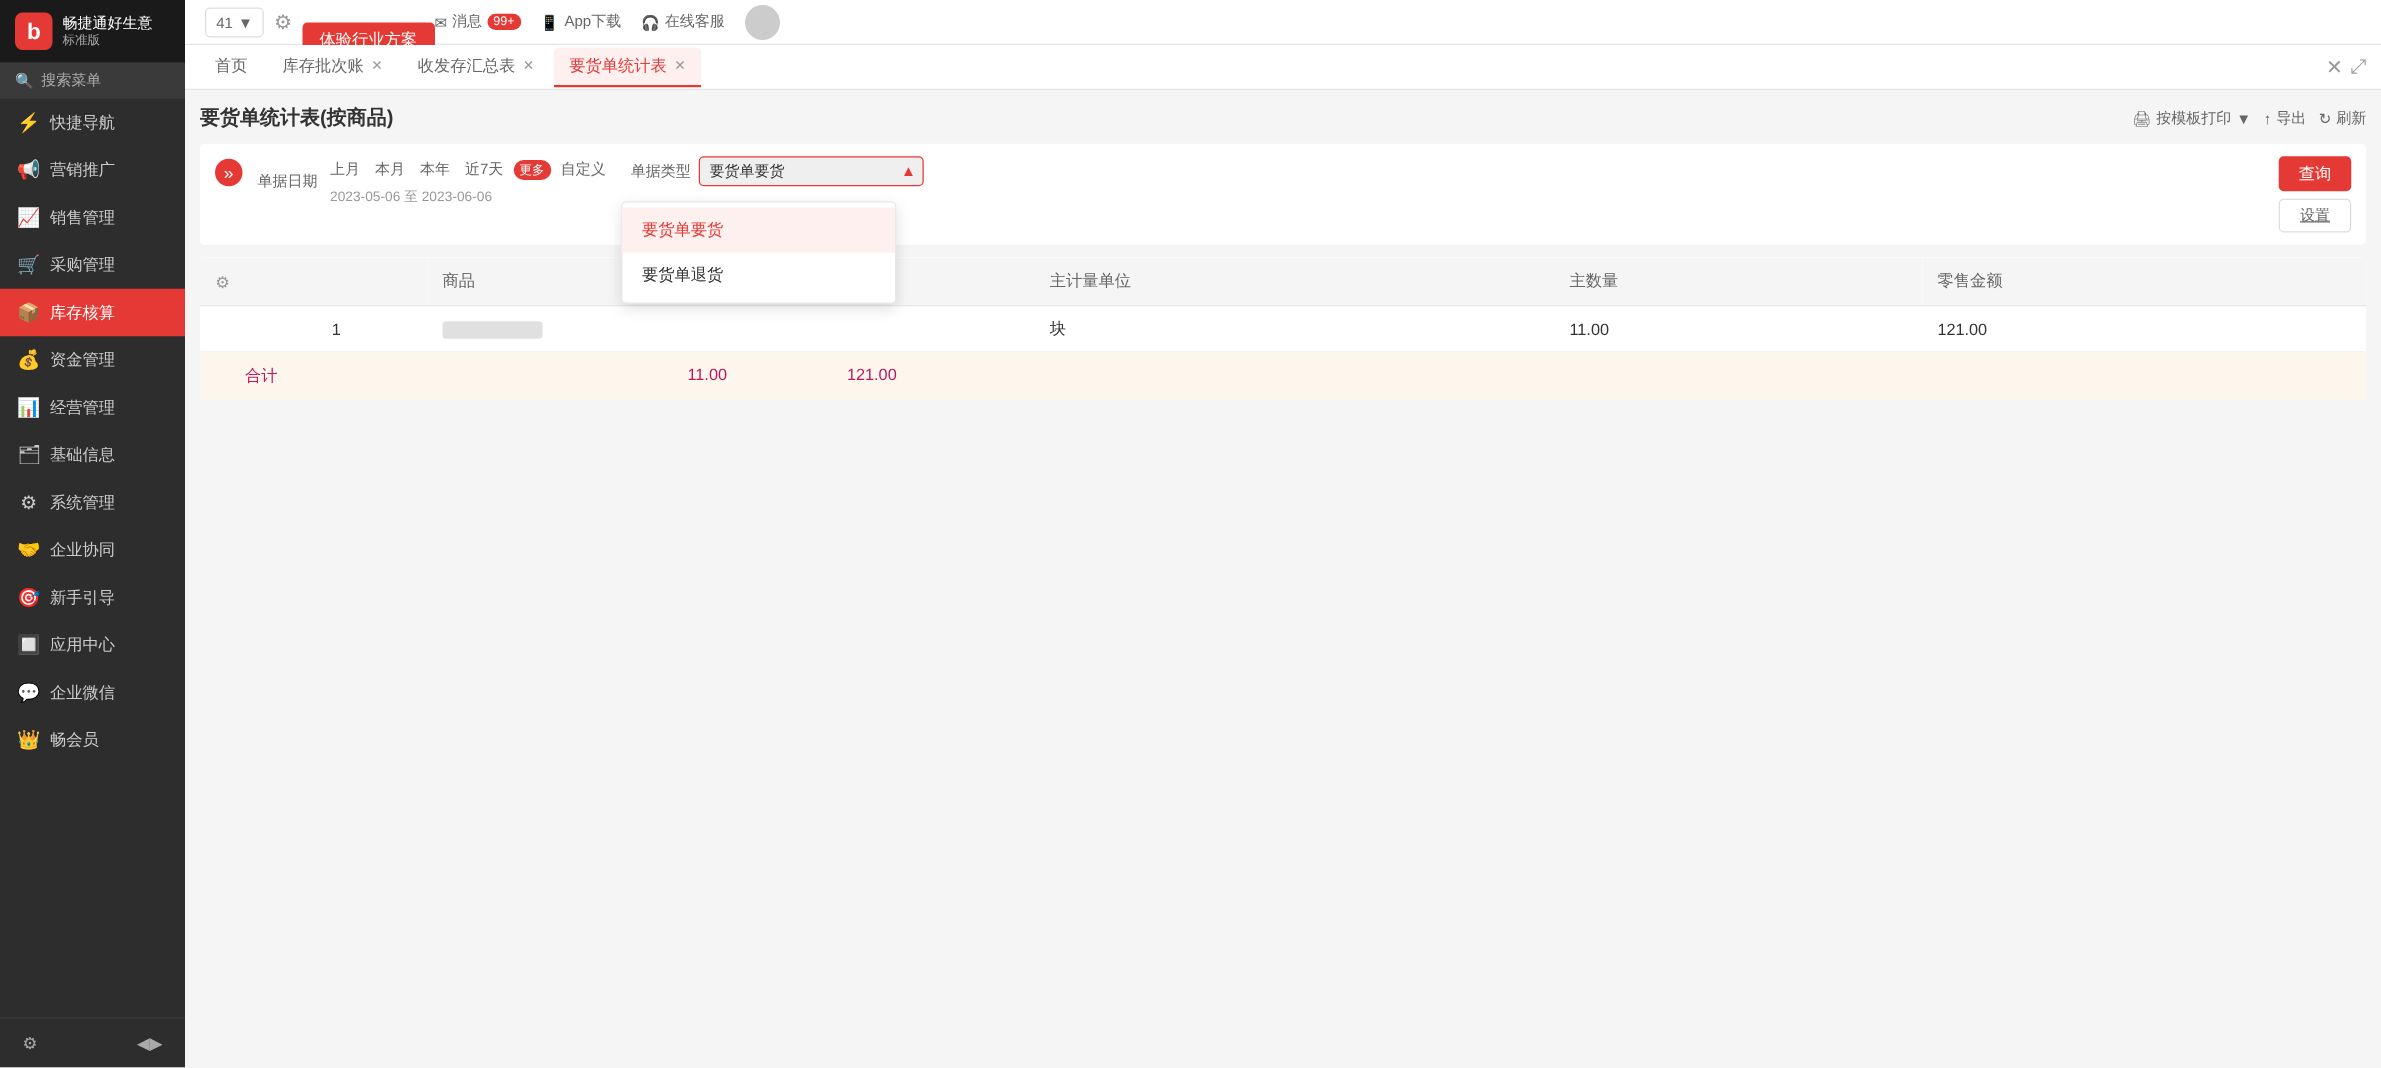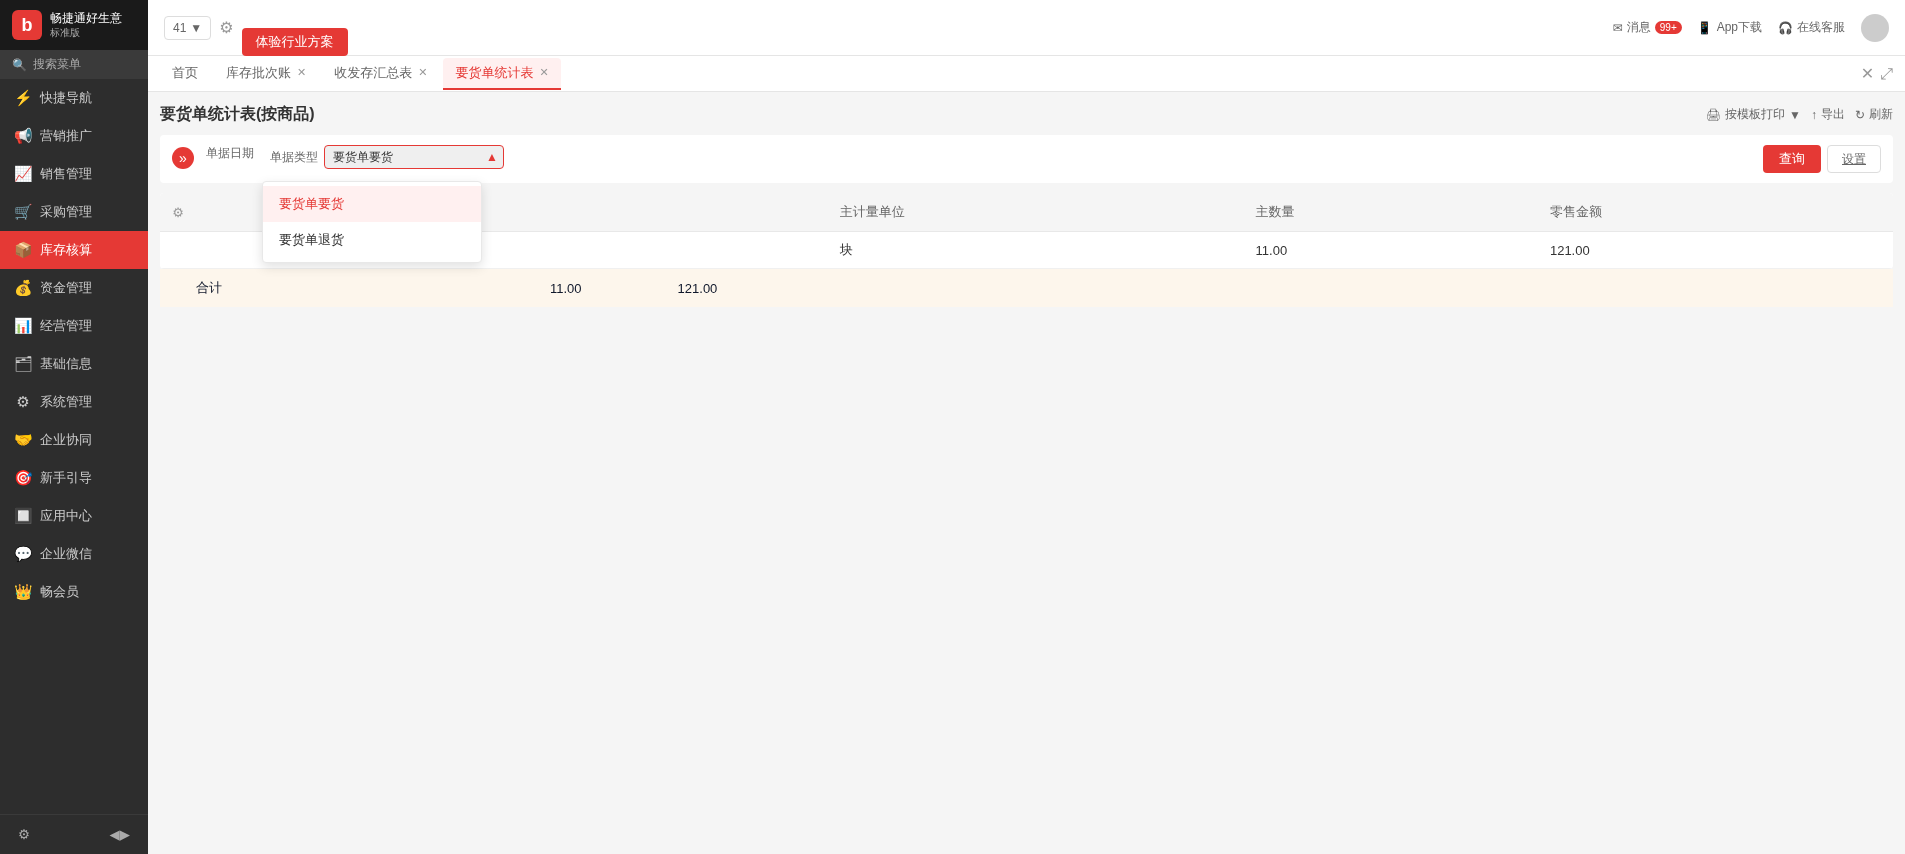--- a/index.html
+++ b/index.html
@@ -79,23 +79,22 @@
       flex-direction: column;
       overflow: hidden;
     }
 
     
     .top-header {
       background: #fff;
       border-bottom: 1px solid #e5e5e5;
       display: flex;
       align-items: center;
-      justify-content: space-between;
       padding: 0 16px;
-      height: 56px;
+      height: 36px;
       flex-shrink: 0;
     }
     .top-header-left {
       display: flex; align-items: center; gap: 8px;
     }
     .store-selector {
       display: flex; align-items: center; gap: 4px;
       border: 1px solid #ddd;
       padding: 4px 8px;
       border-radius: 4px;
@@ -256,21 +255,21 @@
       border: 1px solid #ddd;
       border-radius: 4px;
       padding: 4px 8px;
       font-size: 12px;
       outline: none;
       flex: 1;
       min-width: 120px;
     }
     .warehouse-more { color: #999; cursor: pointer; font-size: 16px; }
 
-    .filter-actions { display: flex; flex-direction: row; gap: 6px; flex-shrink: 0; }
+    .filter-actions { display: flex; flex-direction: column; gap: 6px; flex-shrink: 0; }
     .query-btn {
       background: #e53935;
       color: #fff;
       border: none;
       padding: 5px 16px;
       border-radius: 4px;
       cursor: pointer;
       font-size: 13px;
     }
     .settings-btn {
@@ -348,23 +347,22 @@
       width: 80px; height: 14px;
       vertical-align: middle;
     }
 
     
     .summary-row {
       background: #fdf6ec;
       display: flex;
       padding: 10px 12px;
       font-size: 13px;
-      color: #0f172a;
+      color: #be185d;
       gap: 24px;
-      align-items: center;
     }
     .summary-label { color: #666; }
   </style>
 </head>
 <body>
 
 <div class="sidebar">
   <div class="sidebar-logo">
     <div class="logo-icon">
       <span>b</span>
@@ -517,20 +515,31 @@
       </div>
     </div>
 
     <div class="filter-card">
       <button class="filter-expand-btn">»</button>
 
       <div class="filter-fields">
 
         <div class="filter-field">
           <span class="filter-label">单据日期</span>
+          <div class="date-group">
+            <div class="date-shortcuts">
+              <button class="date-btn">上月</button>
+              <button class="date-btn">本月</button>
+              <button class="date-btn">本年</button>
+              <button class="date-btn">近7天</button>
+              <span class="date-badge">更多</span>
+              <button class="date-btn">自定义</button>
+            </div>
+            <div class="date-range">2023-05-06 至 2023-06-06</div>
+          </div>
         </div>
 
         <div class="filter-field dropdown-overlay">
           <span class="filter-label">单据类型</span>
           <div class="filter-select-wrap">
             <select class="filter-select">
               <option value="">--</option>
               <option value="order-delivery" selected="">要货单要货</option>
               <option value="order-return">要货单退货</option>
             </select>

